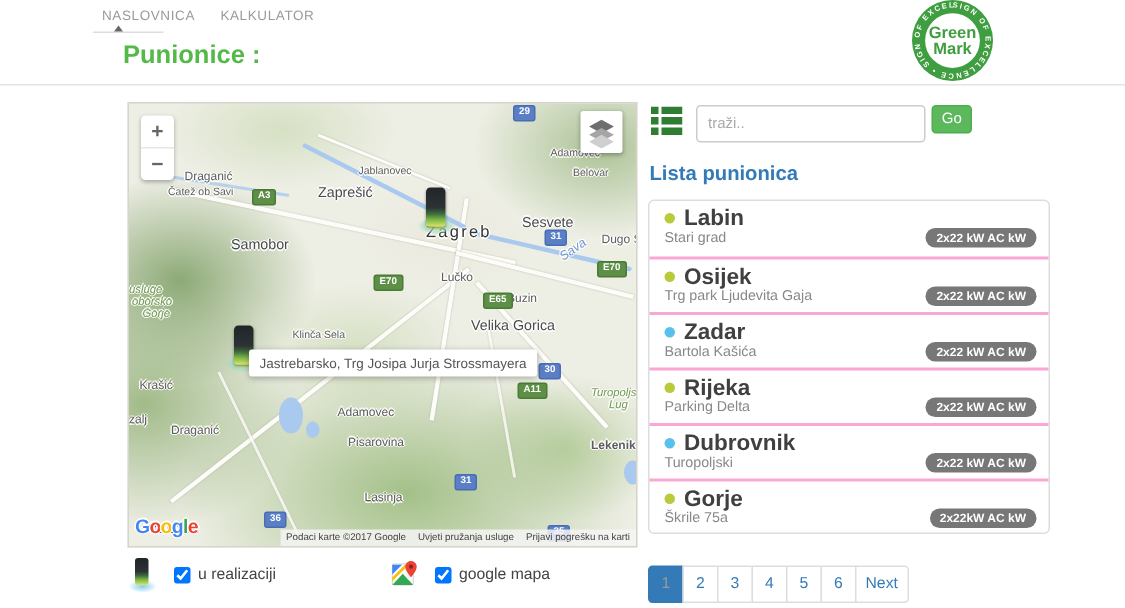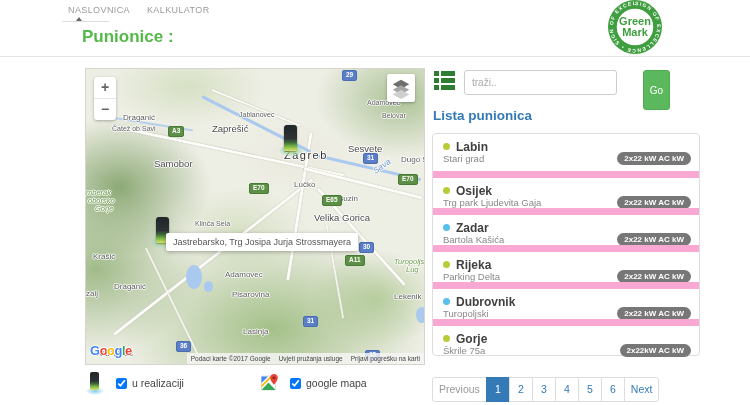--- a/index.html
+++ b/index.html
@@ -70,30 +70,30 @@
   .mini-glow { position:absolute; width:18px; height:8px; border-radius:50%;
     background:radial-gradient(ellipse at center, rgba(120,200,233,.9), rgba(120,200,233,0) 75%); }
   .chk-label { font-size:10.5px; color:#444; }
   .undermap input[type=checkbox] { width:11px; height:11px; vertical-align:-2px; }
 
   
   .listicon { position:absolute; left:434px; top:71px; cursor:default; }
   .search-input { position:absolute; left:464px; top:70px; width:153px; height:25px; border:1px solid #ccc; border-radius:3px;
     padding:0 7px; font-size:10px; color:#555; font-family:"Liberation Sans",sans-serif; }
   .search-input::placeholder { color:#aaa; }
-  .go-btn { position:absolute; left:643px; top:70px; width:27px; height:40px; background:#5cb85c; border:1px solid #4cae4c;
+  .go-btn { position:absolute; left:621px; top:70px; width:27px; height:19px; background:#5cb85c; border:1px solid #4cae4c;
     border-radius:3px; color:#fff; font-size:10px; font-family:"Liberation Sans",sans-serif; cursor:pointer; }
   .list-title { position:absolute; left:433px; top:108px; font-size:13.5px; font-weight:bold; color:#337ab7; }
   .panel { position:absolute; left:432px; top:133px; width:268px; height:223px; border:1px solid #ddd; border-radius:4px; background:#fff; }
   .pitem { position:relative; height:37px; padding:3px 8px 0 10px; }
-  .pitem + .pitem { border-top:7px solid #f9a8d4; }
+  .pitem + .pitem { border-top:2px solid #f9a8d4; }
   .dot { display:inline-block; width:7px; height:7px; border-radius:50%; margin-right:6px; vertical-align:1px; }
   .dot-green { background:#b9cb3a; }
   .dot-blue { background:#58c0ea; }
-  .city { font-size:12px; color:#404040; font-weight:bold; }
+  .city { font-size:15px; color:#404040; font-weight:bold; }
   .addr { position:absolute; left:10px; top:19px; font-size:9.5px; color:#888; }
   .kwbadge { position:absolute; right:8px; top:18px; background:#777; color:#fff; font-size:8px; font-weight:bold;
     padding:2px 7px; border-radius:9px; white-space:nowrap; }
 
   
   .pager { position:absolute; left:432px; top:377px; display:flex; }
   .pager .pg { min-width:24px; height:25px; line-height:23px; text-align:center; border:1px solid #ddd; background:#fff;
     color:#337ab7; font-size:10.5px; margin-left:-1px; padding:0 6px; cursor:pointer; }
   .pager .pg:first-child { border-radius:3px 0 0 3px; margin-left:0; color:#999; }
   .pager .pg:last-child { border-radius:0 3px 3px 0; }
@@ -154,32 +154,32 @@
   <div class="maplabel lbl-m" style="left:262px;top:74px;">Sesvete</div>
   <div class="maplabel lbl-city" style="left:198px;top:80px;">Zagreb</div>
   <div class="maplabel lbl-m" style="left:68px;top:89px;">Samobor</div>
   <div class="maplabel" style="left:208px;top:111px;">Lučko</div>
   <div class="maplabel" style="left:252px;top:125px;">Buzin</div>
   <div class="maplabel lbl-m" style="left:228px;top:143px;">Velika Gorica</div>
   <div class="maplabel lbl-xs" style="left:109px;top:151px;">Klinča Sela</div>
   <div class="maplabel" style="left:139px;top:201px;">Adamovec</div>
   <div class="maplabel" style="left:146px;top:221px;">Pisarovina</div>
   <div class="maplabel" style="left:157px;top:258px;">Lasinja</div>
-  <div class="maplabel" style="left:308px;top:223px;">Lekenik</div>
+  <div class="maplabel" style="left:308px;top:223px;font-weight:bold;">Lekenik</div>
   <div class="maplabel" style="left:7px;top:183px;">Krašić</div>
   <div class="maplabel" style="left:28px;top:213px;">Draganić</div>
   <div class="maplabel lbl-m" style="left:10px;top:278px;">Karlovac</div>
   <div class="maplabel" style="left:315px;top:86px;">Dugo Selo</div>
-  <div class="maplabel lbl-green" style="left:0px;top:119px;">mberak</div>
+  <div class="maplabel lbl-green" style="left:0px;top:119px;">usluge</div>
   <div class="maplabel lbl-green" style="left:2px;top:127px;">oborsko</div>
   <div class="maplabel lbl-green" style="left:9px;top:135px;">Gorje</div>
   <div class="maplabel lbl-green" style="left:308px;top:188px;">Turopoljski</div>
   <div class="maplabel lbl-green" style="left:320px;top:196px;">Lug</div>
   <div class="maplabel lbl-water" style="left:286px;top:92px;transform:rotate(-35deg);">Sava</div>
-  <div class="maplabel" style="left:0px;top:206px;margin-top:14px;">zalj</div>
+  <div class="maplabel" style="left:0px;top:206px;">zalj</div>
 
   <span class="roadbadge rb-green" style="left:82px;top:57px;">A3</span>
   <span class="roadbadge rb-green" style="left:163px;top:114px;">E70</span>
   <span class="roadbadge rb-green" style="left:236px;top:126px;">E65</span>
   <span class="roadbadge rb-green" style="left:259px;top:186px;">A11</span>
   <span class="roadbadge rb-green" style="left:312px;top:105px;">E70</span>
   <span class="roadbadge rb-blue" style="left:256px;top:1px;">29</span>
   <span class="roadbadge rb-blue" style="left:277px;top:84px;">31</span>
   <span class="roadbadge rb-blue" style="left:247px;top:167px;">31</span>
   <span class="roadbadge rb-blue" style="left:273px;top:173px;">30</span>
@@ -278,21 +278,20 @@
     <span class="kwbadge">2x22 kW AC kW</span>
   </div>
   <div class="pitem">
     <span class="dot dot-green"></span><span class="city">Gorje</span>
     <div class="addr">Škrile 75a</div>
     <span class="kwbadge">2x22kW AC kW</span>
   </div>
 </div>
 
 <div class="pager">
-  <div class="pg">Previous</div>
   <div class="pg active">1</div>
   <div class="pg">2</div>
   <div class="pg">3</div>
   <div class="pg">4</div>
   <div class="pg">5</div>
   <div class="pg">6</div>
   <div class="pg">Next</div>
 </div>
 
 </body></html>

